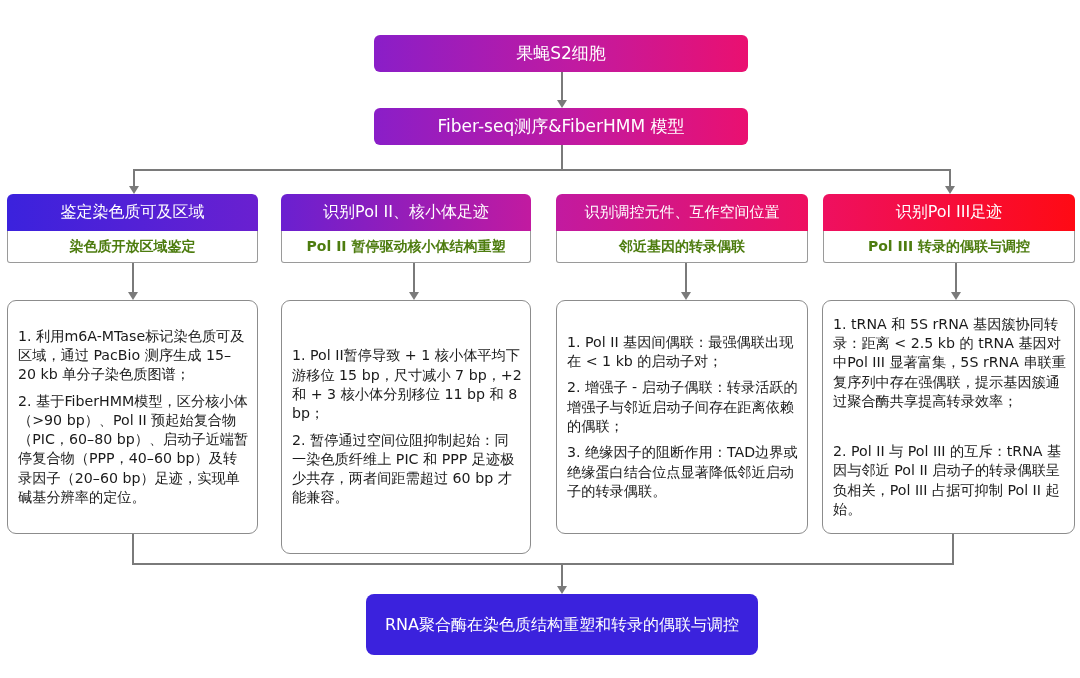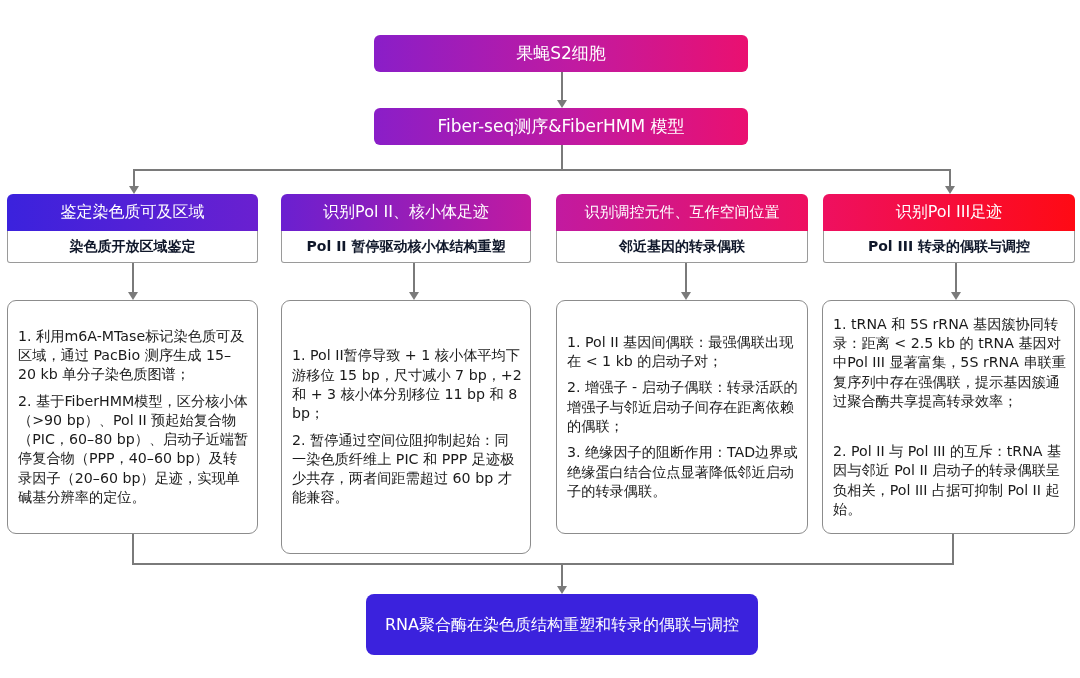--- a/index.html
+++ b/index.html
@@ -5,21 +5,21 @@
   html, body { margin: 0; padding: 0; background: #ffffff; }
   body { width: 1080px; height: 678px; position: relative; overflow: hidden;
          font-family: "DejaVu Sans", "Liberation Sans", sans-serif; }
   .abs { position: absolute; box-sizing: border-box; }
   .top-box { border-radius: 6px; color: #fff; font-size: 17px; display: flex;
              align-items: center; justify-content: center;
              background: linear-gradient(90deg, #8a1ec8 0%, #c21aa0 55%, #ea1070 100%); }
   .hdr { border-radius: 6px 6px 0 0; color: #fff; font-size: 16px; display: flex;
          align-items: center; justify-content: center; }
   .sub { background: #fff; border: 1px solid #9a9a9a; border-top: none; border-radius: 0 0 3px 3px;
-         color: #0f172a; font-size: 14px; font-weight: bold; display: flex; align-items: center; justify-content: center; }
+         color: #4d7c0f; font-size: 14px; font-weight: bold; display: flex; align-items: center; justify-content: center; }
   .detail { background: #fff; border: 1px solid #8c8c8c; border-radius: 9px;
             padding: 10px 8px 10px 10px; font-size: 14.2px; line-height: 19.3px; color: #1a1a1a;
             display: flex; flex-direction: column; justify-content: center; }
   .detail p { margin: 0 0 7px 0; }
   .detail p:last-child { margin-bottom: 0; }
   .final { border-radius: 8px; background: #3b22dd; color: #fff; font-size: 16px; line-height: 22px;
            display: flex; flex-direction: row; align-items: center; justify-content: center; text-align: center; }
   .line { position: absolute; background: #7a7a7a; }
   .arrow { position: absolute; width: 0; height: 0; border-left: 5px solid transparent;
            border-right: 5px solid transparent; border-top: 8px solid #7a7a7a; }

